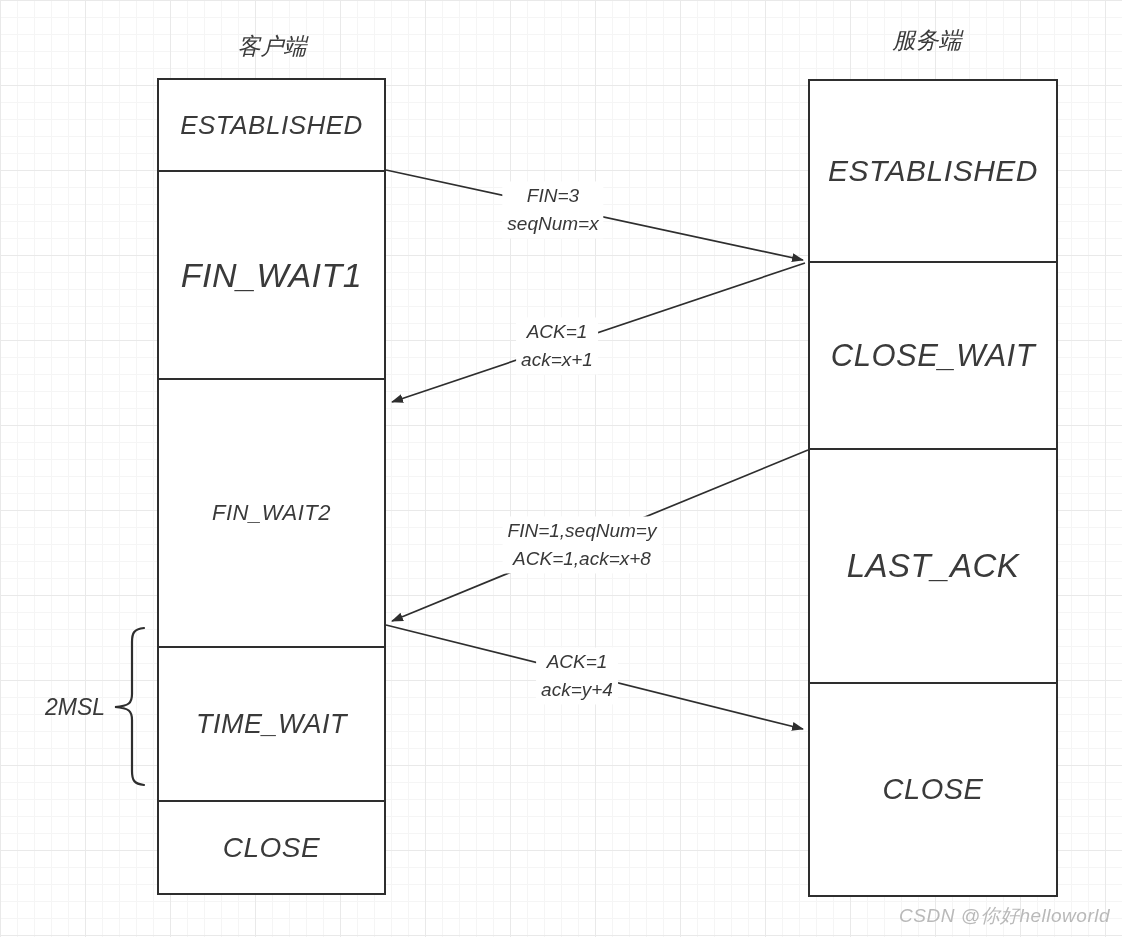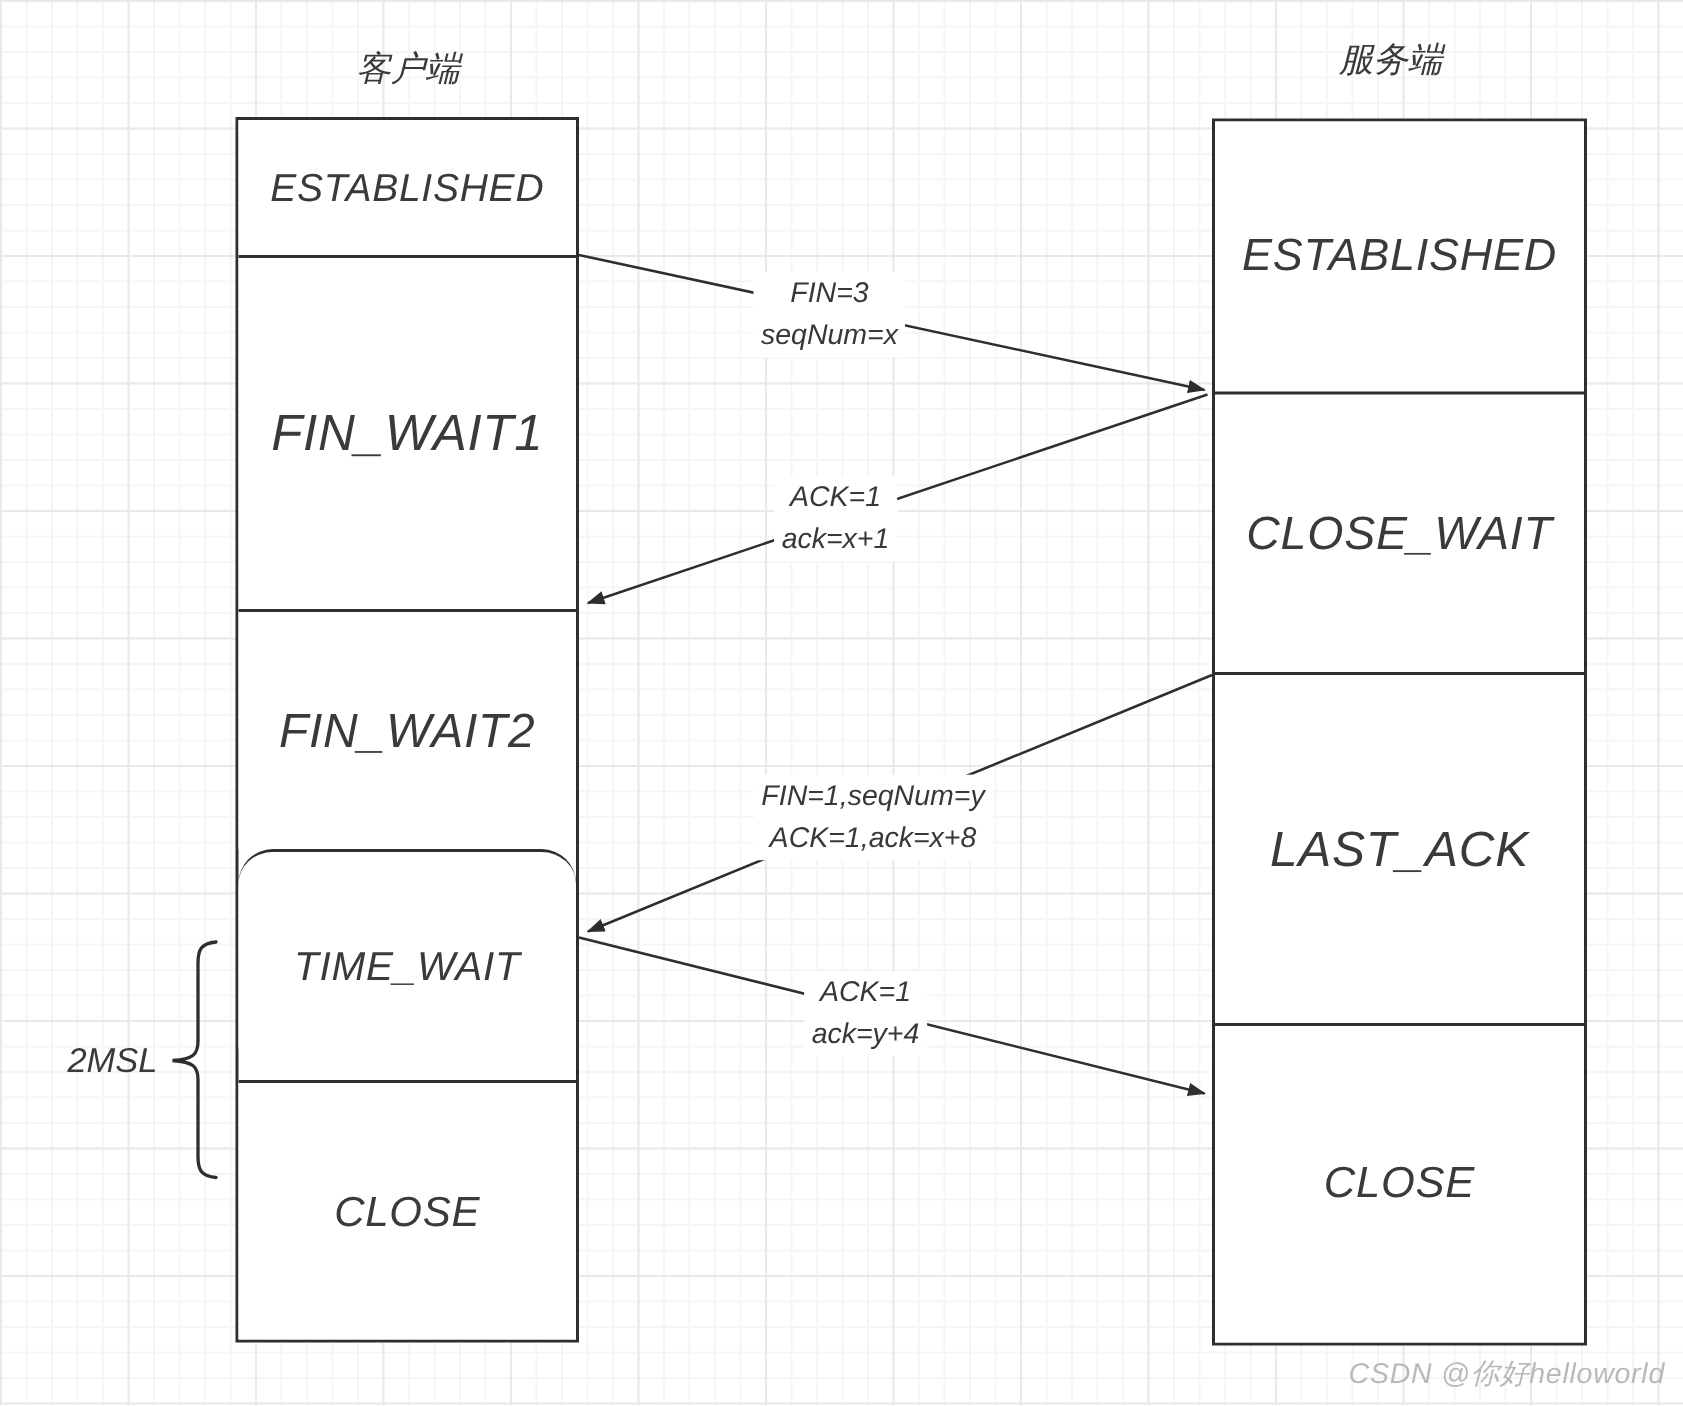--- a/index.html
+++ b/index.html
@@ -45,23 +45,23 @@
     align-items:center;
     justify-content:center;
     background:#ffffff;
     white-space:nowrap;
     letter-spacing:0.5px;
   }
   .state + .state { border-top:2px solid #2e2e2e; }
 
   
   .c0 { height:90px;  font-size:26px; }
-  .c1 { height:236px; font-size:34px; }
-  .c2 { height:160px; font-size:32px; }
-  .c3 { height:154px; font-size:27px;border-radius:23px; }
+  .c1 { height:208px; font-size:34px; }
+  .c2 { height:268px; font-size:22px; }
+  .c3 { height:154px; font-size:27px; }
   .c4 { flex:1;       font-size:28px; }
   
   .s0 { height:180px; font-size:30px; }
   .s1 { height:187px; font-size:31px; }
   .s2 { height:234px; font-size:33px; }
   .s3 { flex:1;       font-size:29px; }
 
   .overlay {
     position:absolute; left:0; top:0;
     pointer-events:none;

